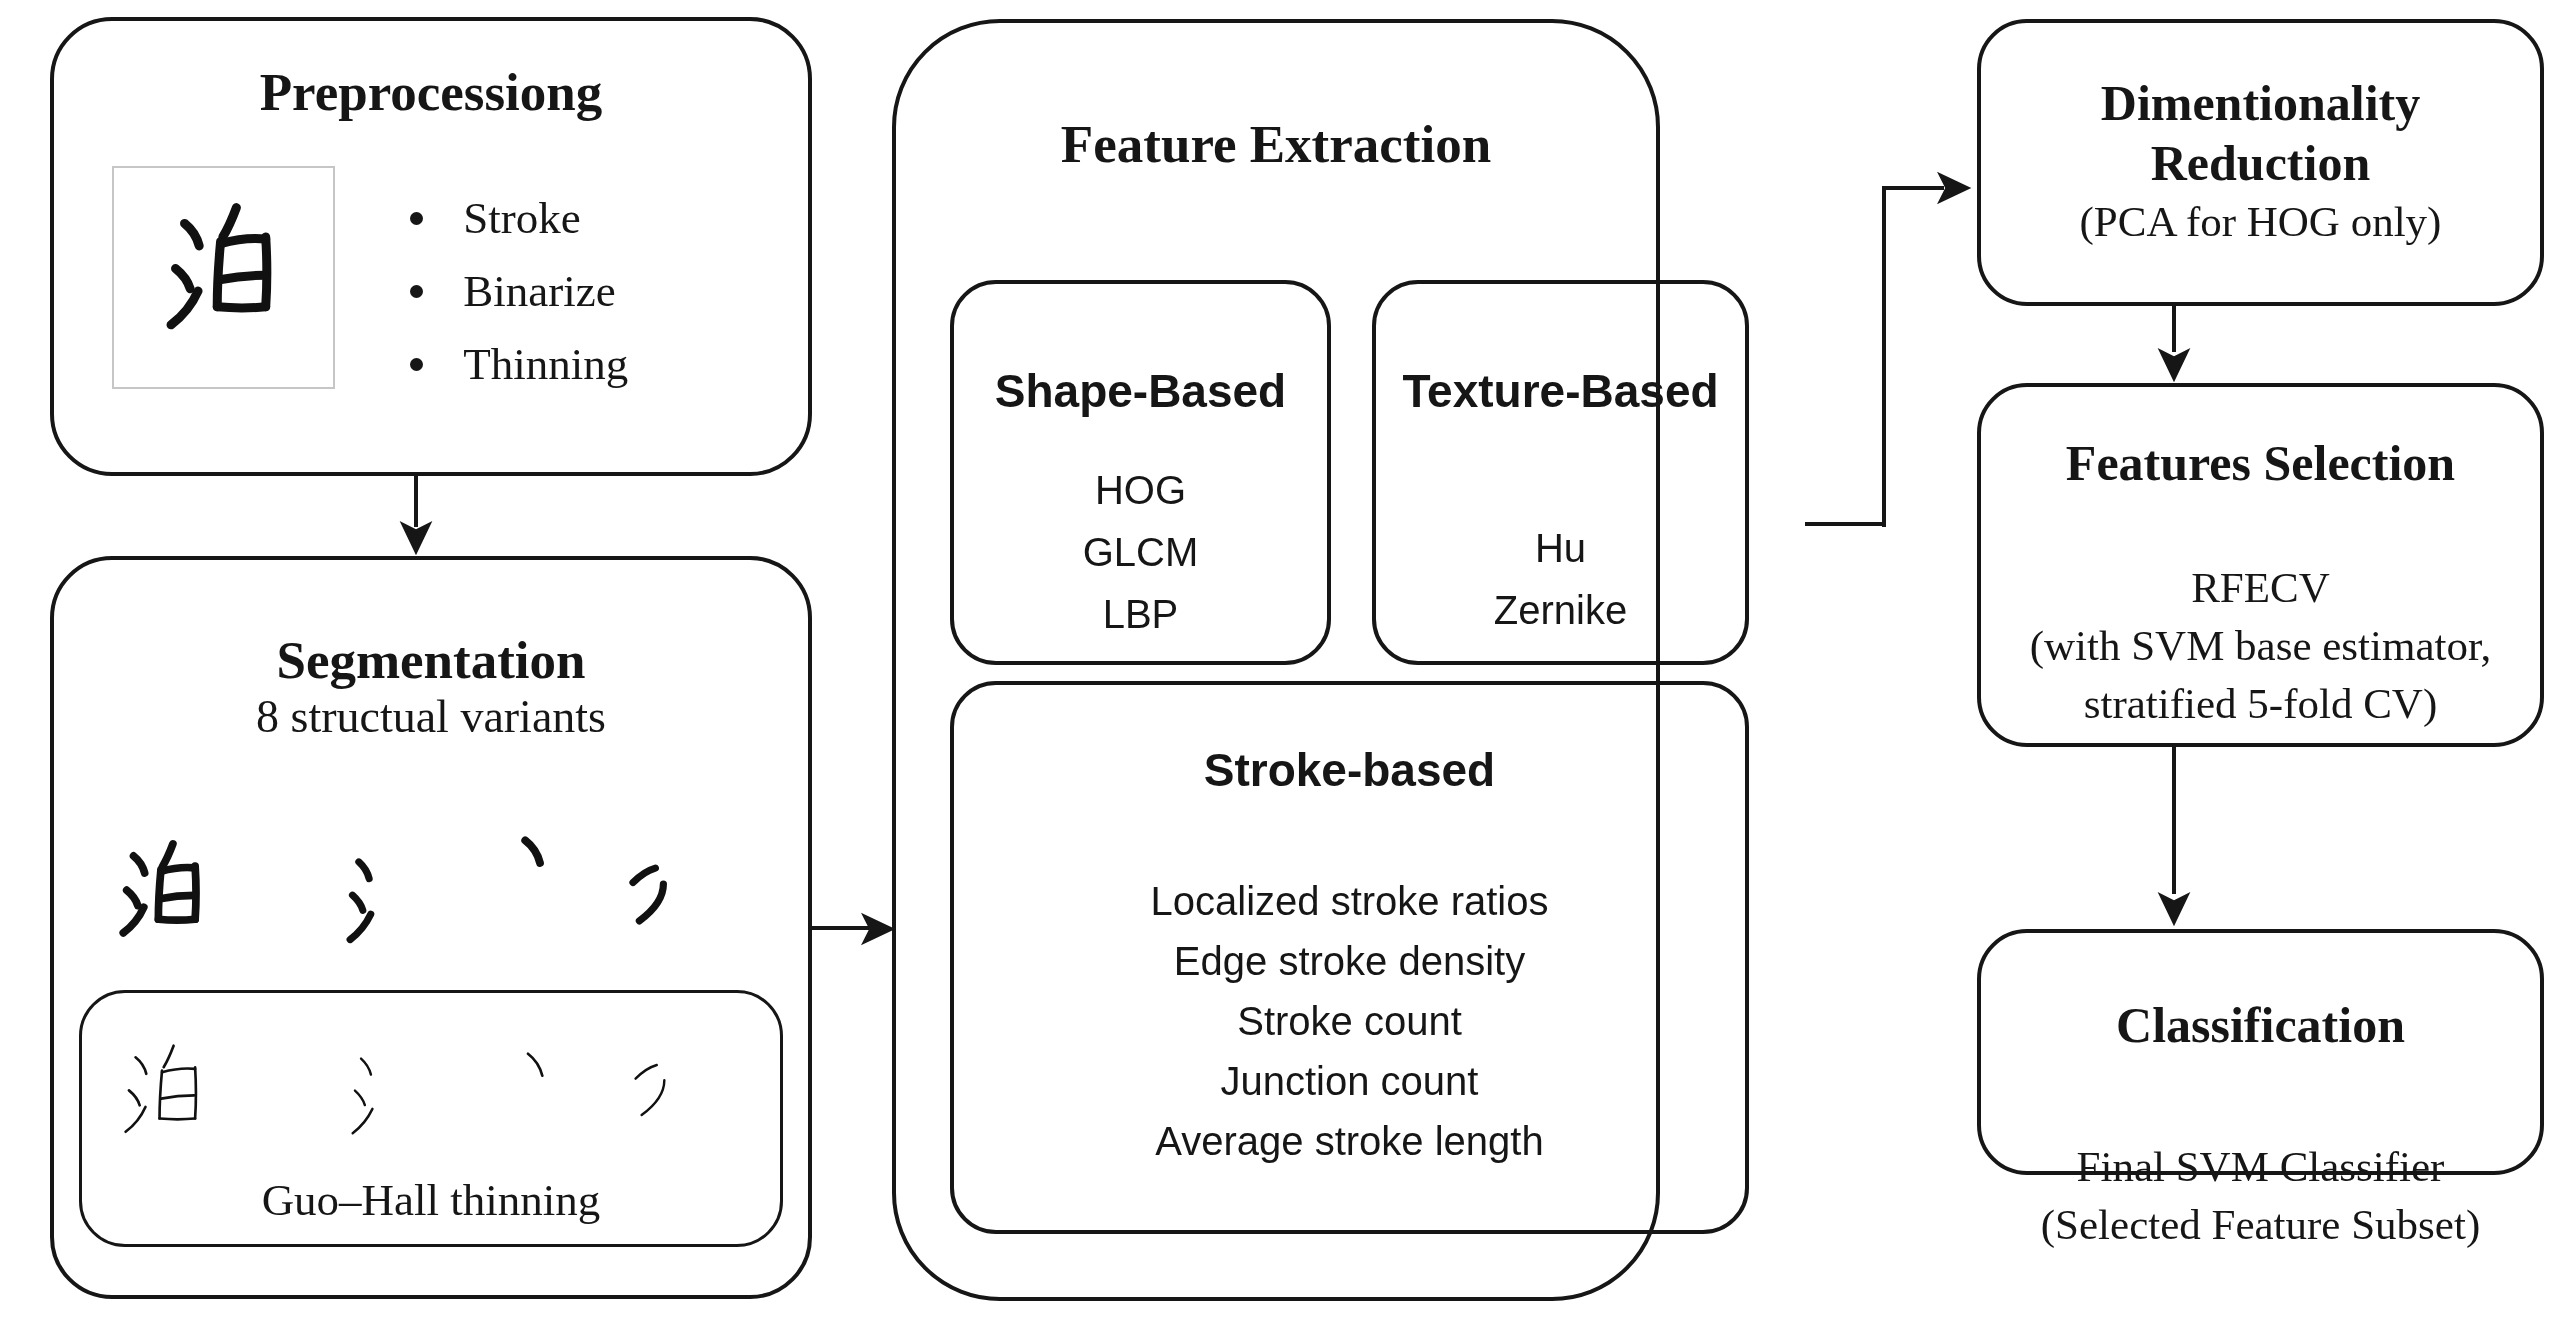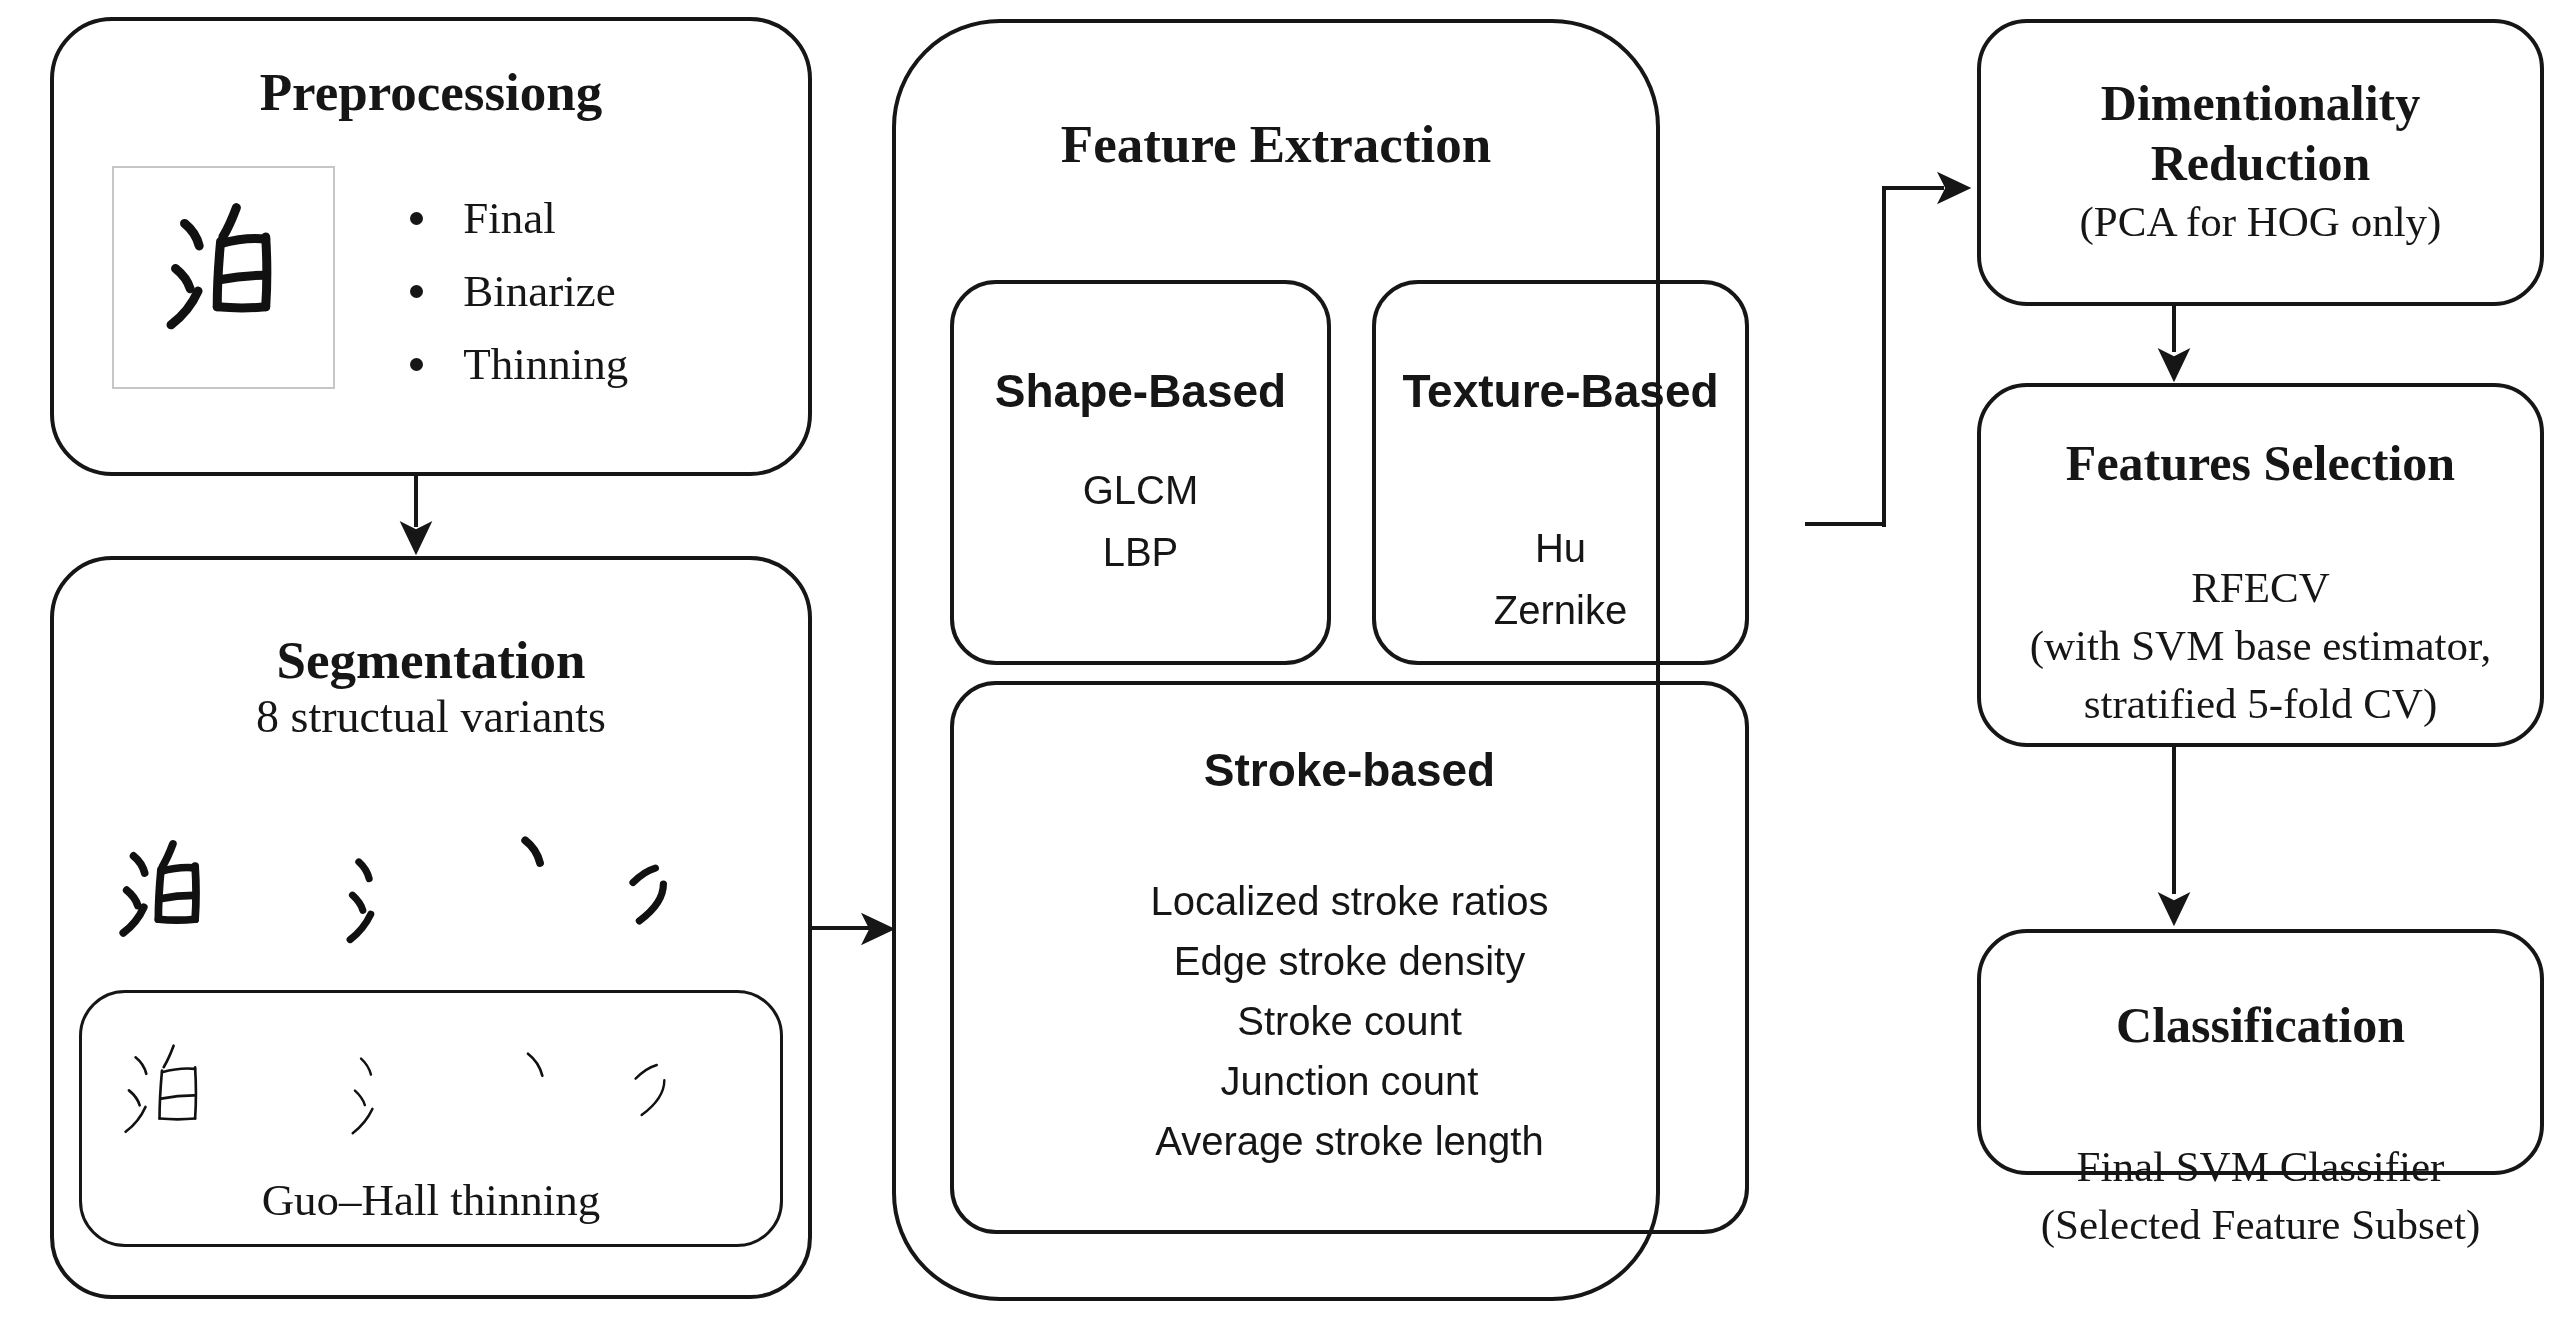--- a/index.html
+++ b/index.html
@@ -111,21 +111,21 @@
     <div id="char-frame">
       <span class="glyph g-frame" style="position:static;width:124px;height:159px;">
         <svg viewBox="0 0 150 192" width="124" height="159">
             <use href="#g-full"></use>
           </svg>
       </span>
     </div>
     <div id="pre-bullets">
       <div class="bullet-row">
         <span class="bdot"></span>
-        <span class="btext">Final</span>
+        <span class="btext">Stroke</span>
       </div>
       <div class="bullet-row">
         <span class="bdot"></span>
         <span class="btext">Binarize</span>
       </div>
       <div class="bullet-row">
         <span class="bdot"></span>
         <span class="btext">Thinning</span>
       </div>
     </div>
@@ -186,20 +186,21 @@
         <path d="M0 2 L10 22 L0 42 L42 22 Z" fill="#161616"></path>
       </svg>
   </div>
 
   <div class="box" id="box-feature-extraction">
     <div class="serif-title" id="fe-title" style="font-size:53px;">Feature Extraction</div>
 
     <div id="box-shape">
       <div class="sans-heading" id="shape-heading">Shape-Based</div>
       <div class="sans-items" id="shape-items">
+        <div>HOG</div>
         <div>GLCM</div>
         <div>LBP</div>
       </div>
     </div>
 
     <div id="box-texture">
       <div class="sans-heading" id="texture-heading">Texture-Based</div>
       <div class="sans-items" id="texture-items">
         <div>Hu</div>
         <div>Zernike</div>

